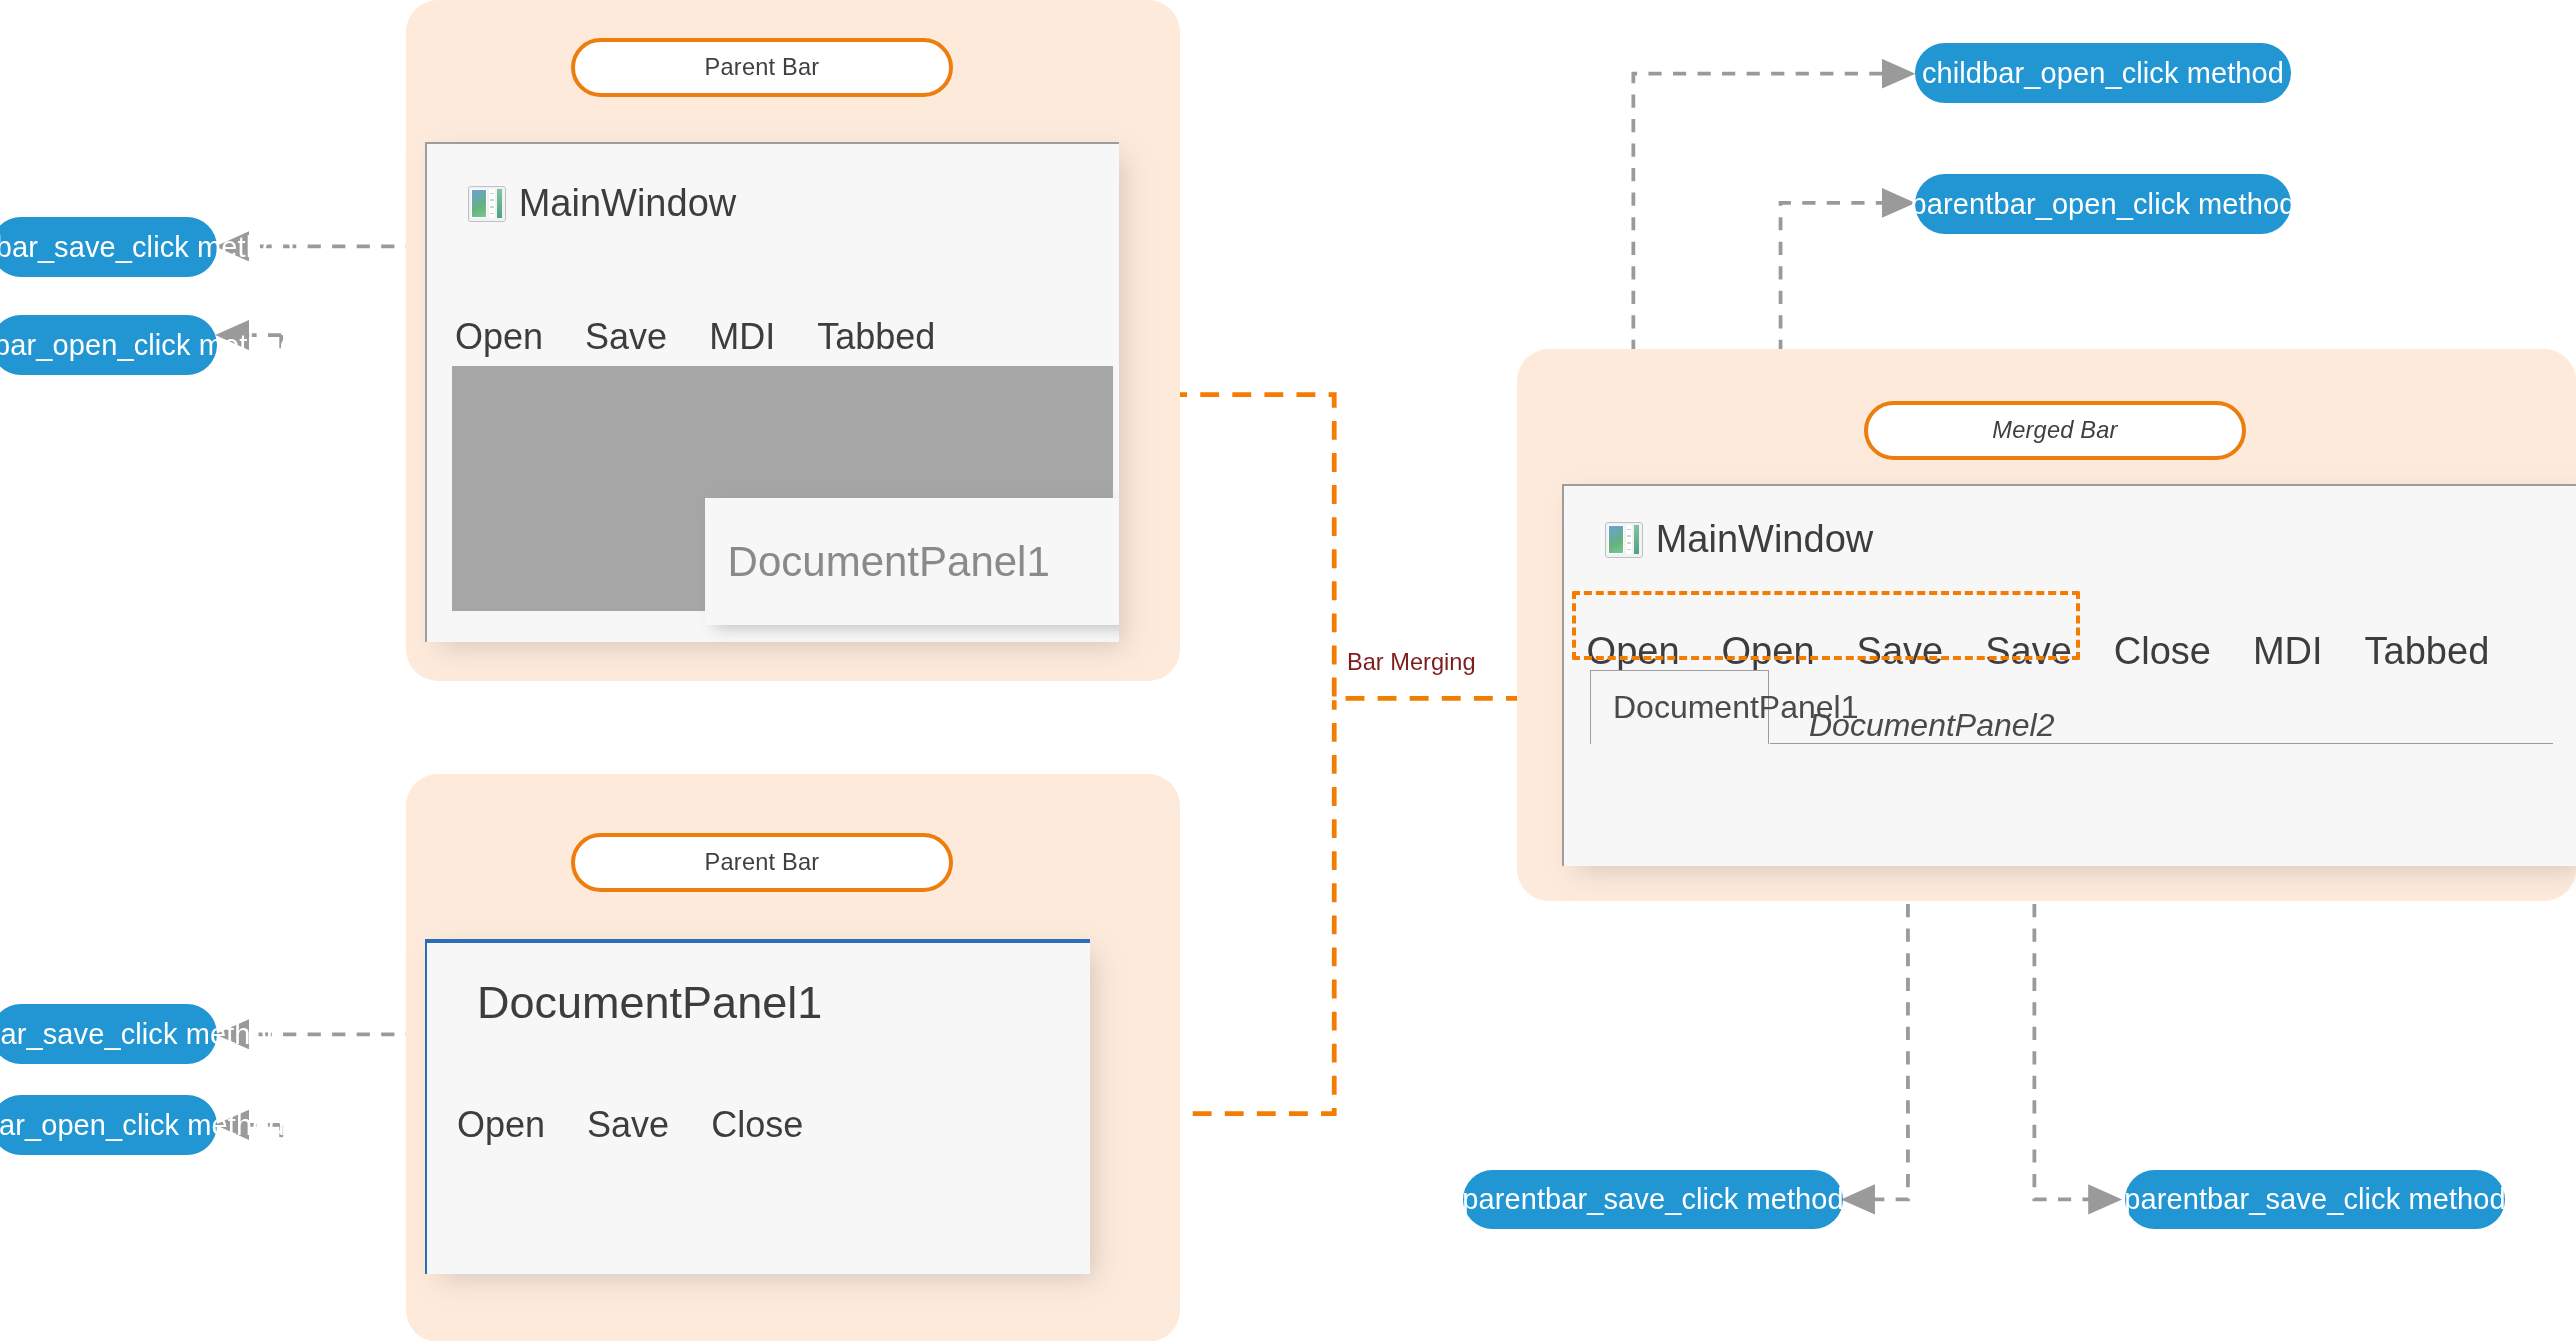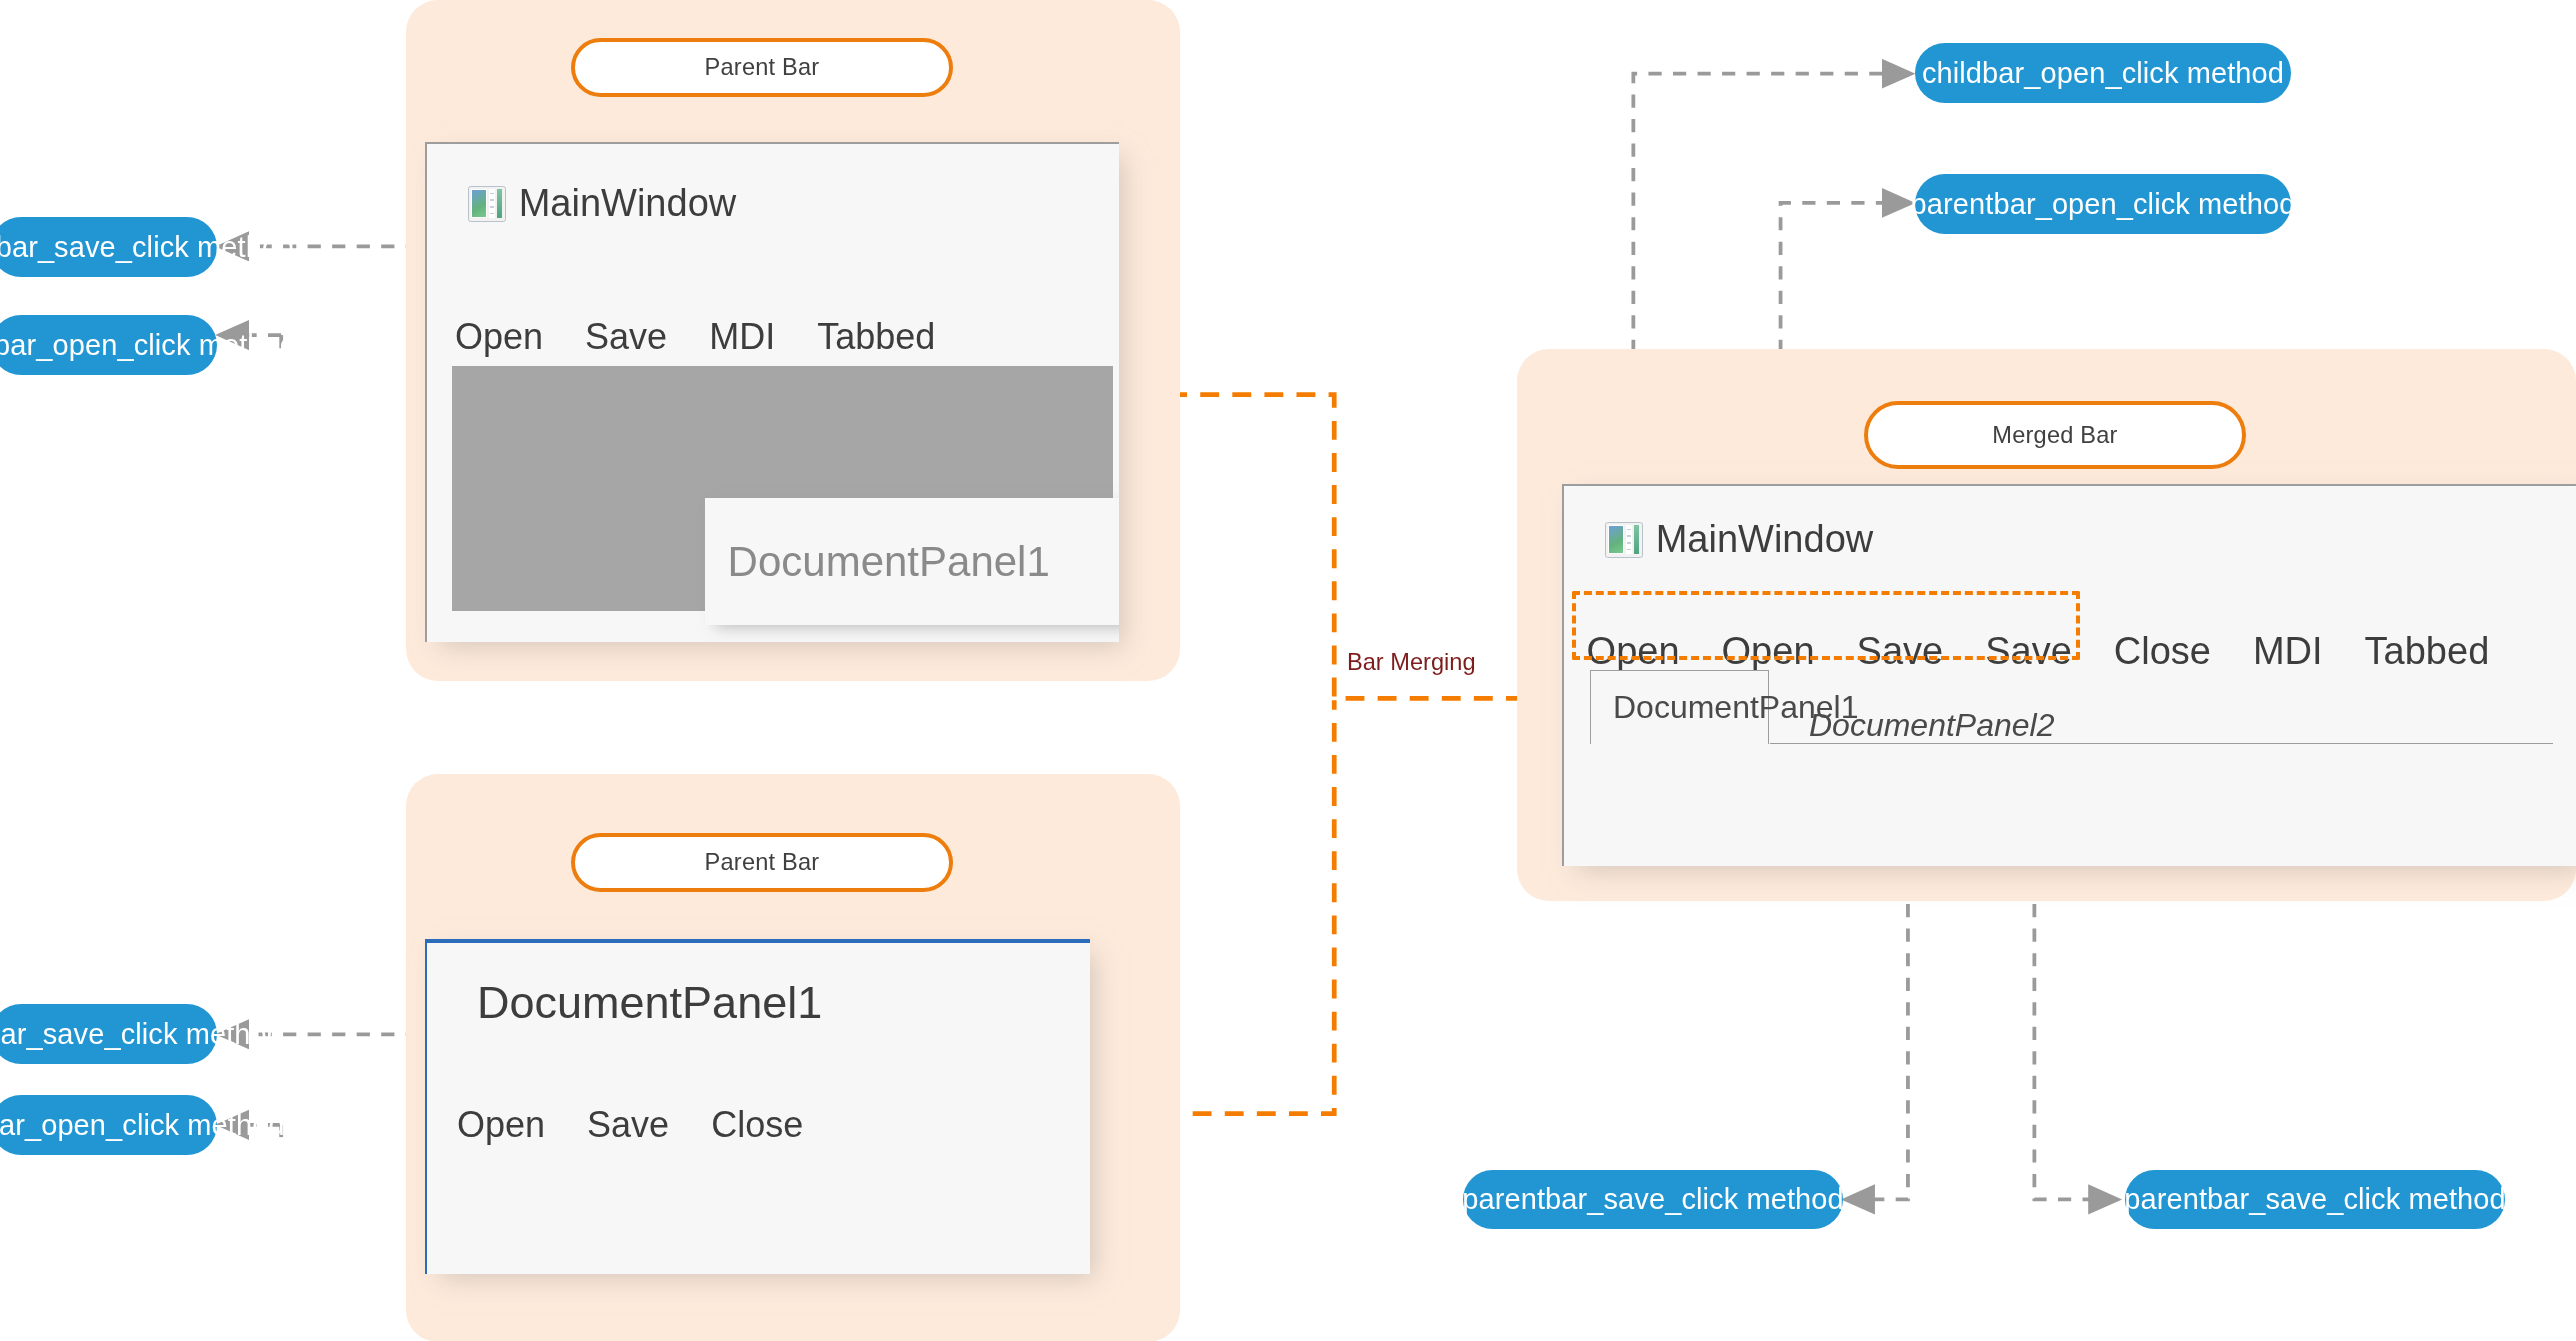--- a/index.html
+++ b/index.html
@@ -313,21 +313,21 @@
   <div class="callout" style="left:-9.4px; top:1095px; width:226px; height:60px;">
     <span>childbar_open_click method</span>
   </div>
 
   <div class="bar-merging-label" style="left:1347px; top:649px;">
     <span>Bar Merging</span>
   </div>
 
   <div class="group-panel" style="left:1517px; top:349px; width:1059px; height:552px;"></div>
 
-  <div class="caption-pill" style="left:1864px; top:401px; width:382px; height:68px;">
+  <div class="caption-pill" style="left:1864px; top:401px; width:382px; height:59px;font-style:italic;">
     <span>Merged Bar</span>
   </div>
 
   <div class="win" style="left:1562px; top:484px; width:1014px; height:382px;">
     <div class="win-title" style="left:24.5px; top:32px;">
       <span class="app-icon">
         <span class="ic-left"></span>
         <span class="ic-right">
             <i></i>
             <i></i>

